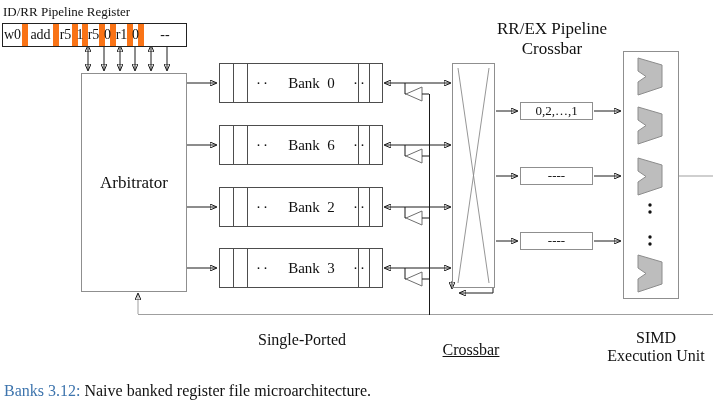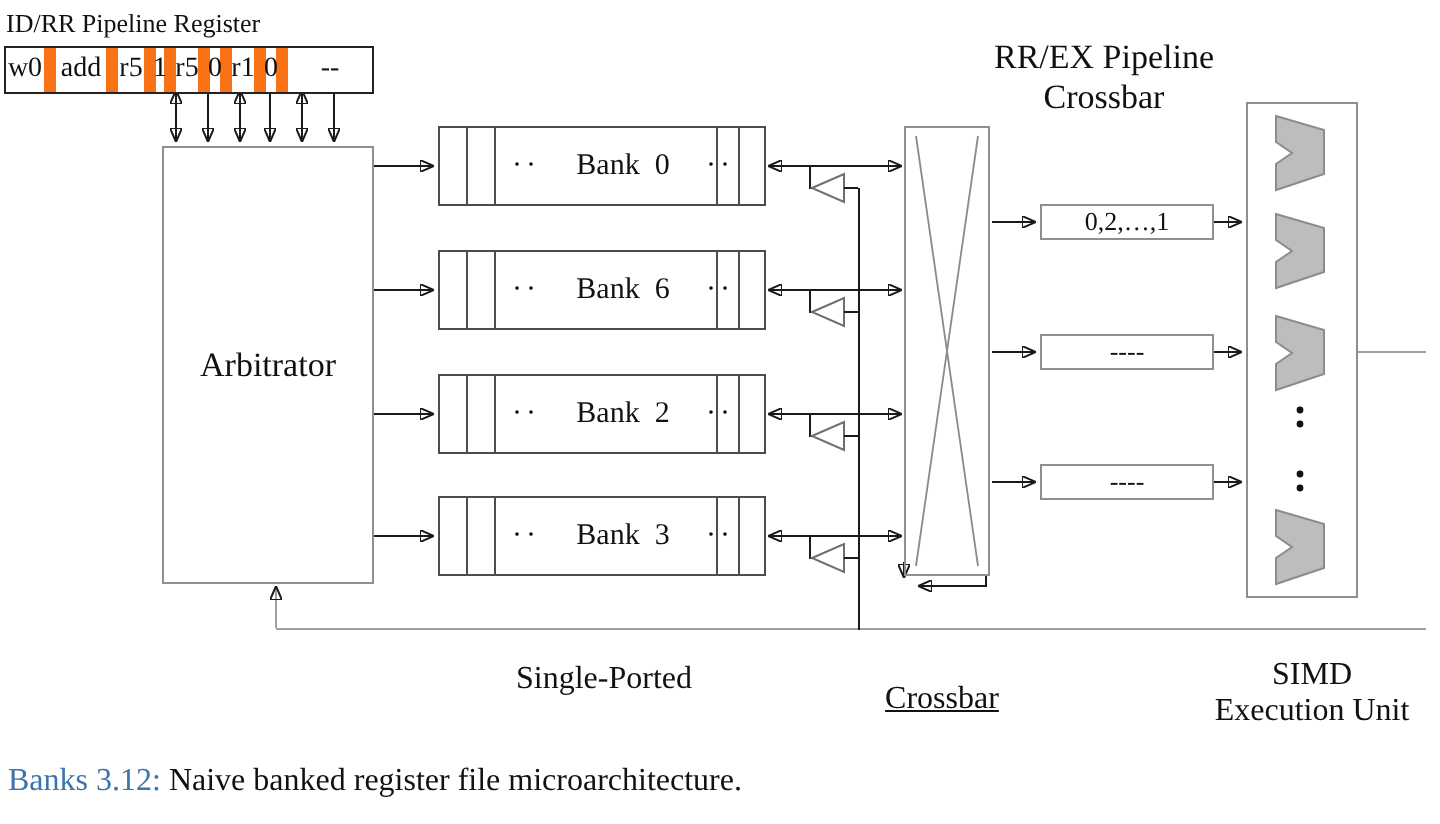--- a/index.html
+++ b/index.html
@@ -21,21 +21,21 @@
   .bigbox{border:1px solid #8f8f8f;background:transparent;}
   .arbitrator{left:81px;top:73px;width:104px;height:217px;display:flex;align-items:center;
               justify-content:center;font-size:17px;}
   .bank{left:219px;width:164px;height:40px;border:1px solid #4d4d4d;box-sizing:border-box;}
   .bank .div{position:absolute;top:0;bottom:0;width:1px;background:#4d4d4d;}
   .bank-mid{position:absolute;left:27px;width:111px;top:0;bottom:0;display:flex;align-items:center;
             justify-content:space-between;padding:0 9px;font-size:15px;}
   .bank-label{white-space:pre;font-family:Liberation Serif, serif;}
   .bank-dots{font-size:15px;letter-spacing:2px;}
   .crossbar-box{left:452px;top:63px;width:43px;height:225px;box-sizing:border-box;}
-  .slot{left:520px;width:87px;height:18px;box-sizing:border-box;border:1px solid #8f8f8f;
+  .slot{left:520px;width:73px;height:18px;box-sizing:border-box;border:1px solid #8f8f8f;
         display:flex;align-items:center;justify-content:center;font-size:13px;background:#fff;}
   .rrex-title{left:477px;top:8px;width:150px;text-align:center;font-size:17px;line-height:20px;margin-top:11px;}
   .simd-box{left:623px;top:51px;width:56px;height:248px;box-sizing:border-box;}
   .capt{text-align:center;font-size:16px;line-height:18px;}
   .banks-capt{left:202px;top:331px;width:200px;}
   .xbar-capt{left:411px;top:341px;width:120px;text-decoration:underline;}
   .simd-capt{left:581px;top:329px;width:150px;}
   .fig-caption{left:4px;top:381px;font-size:16px;line-height:20px;}
   .fig-label{color:#3d74ad;}
 </style>

